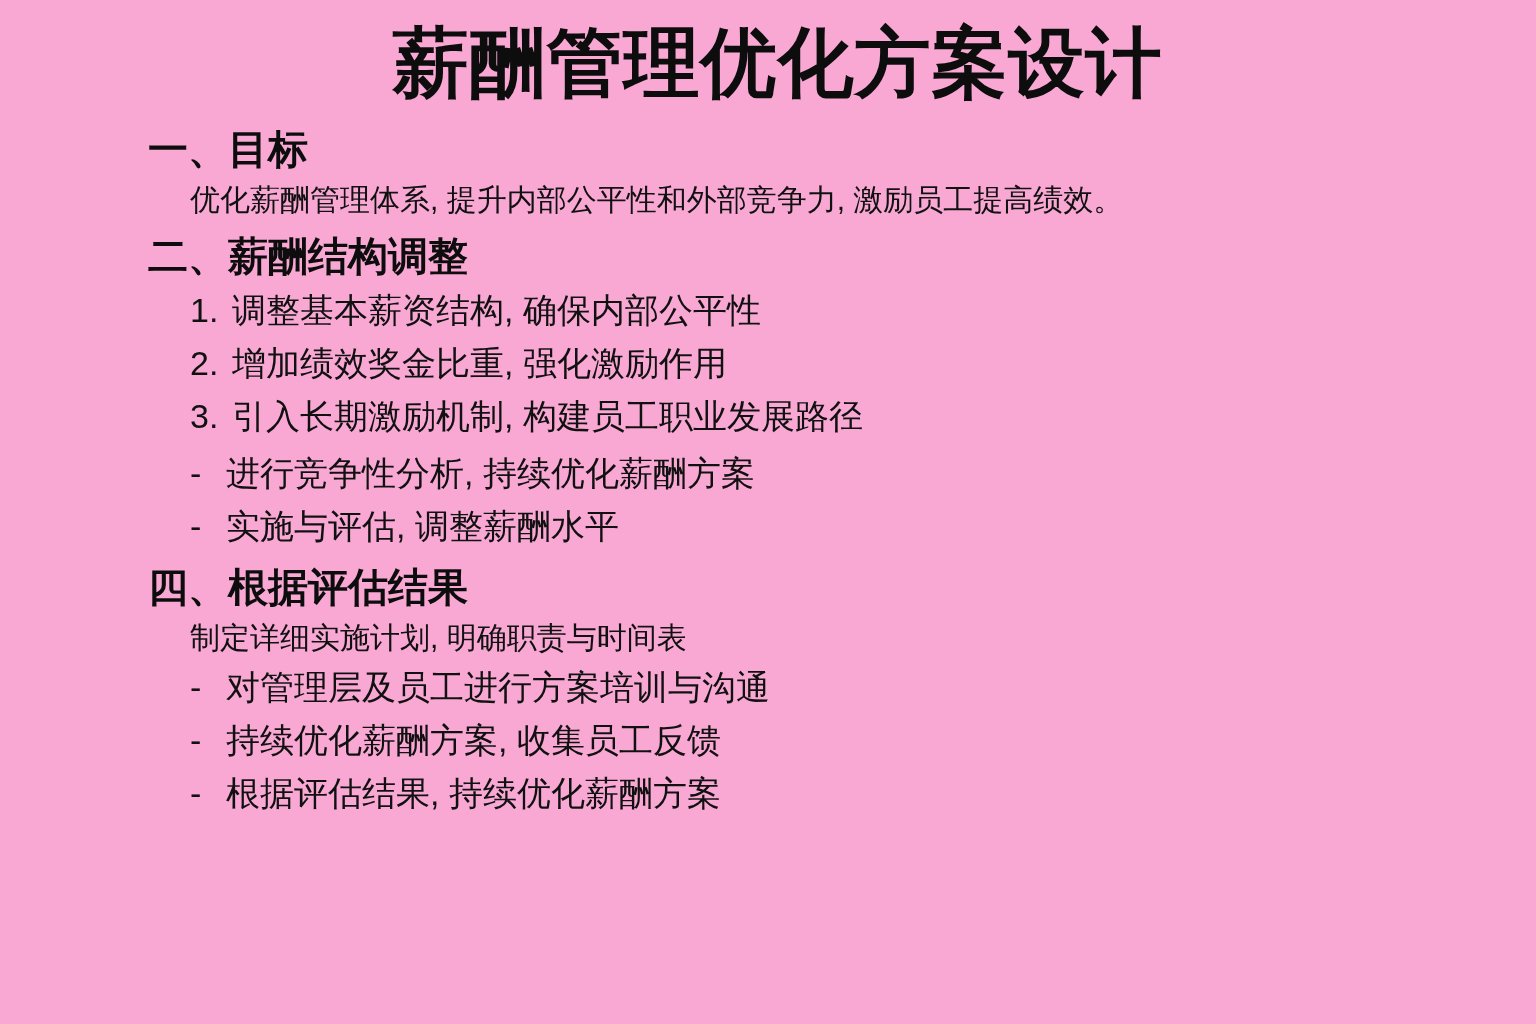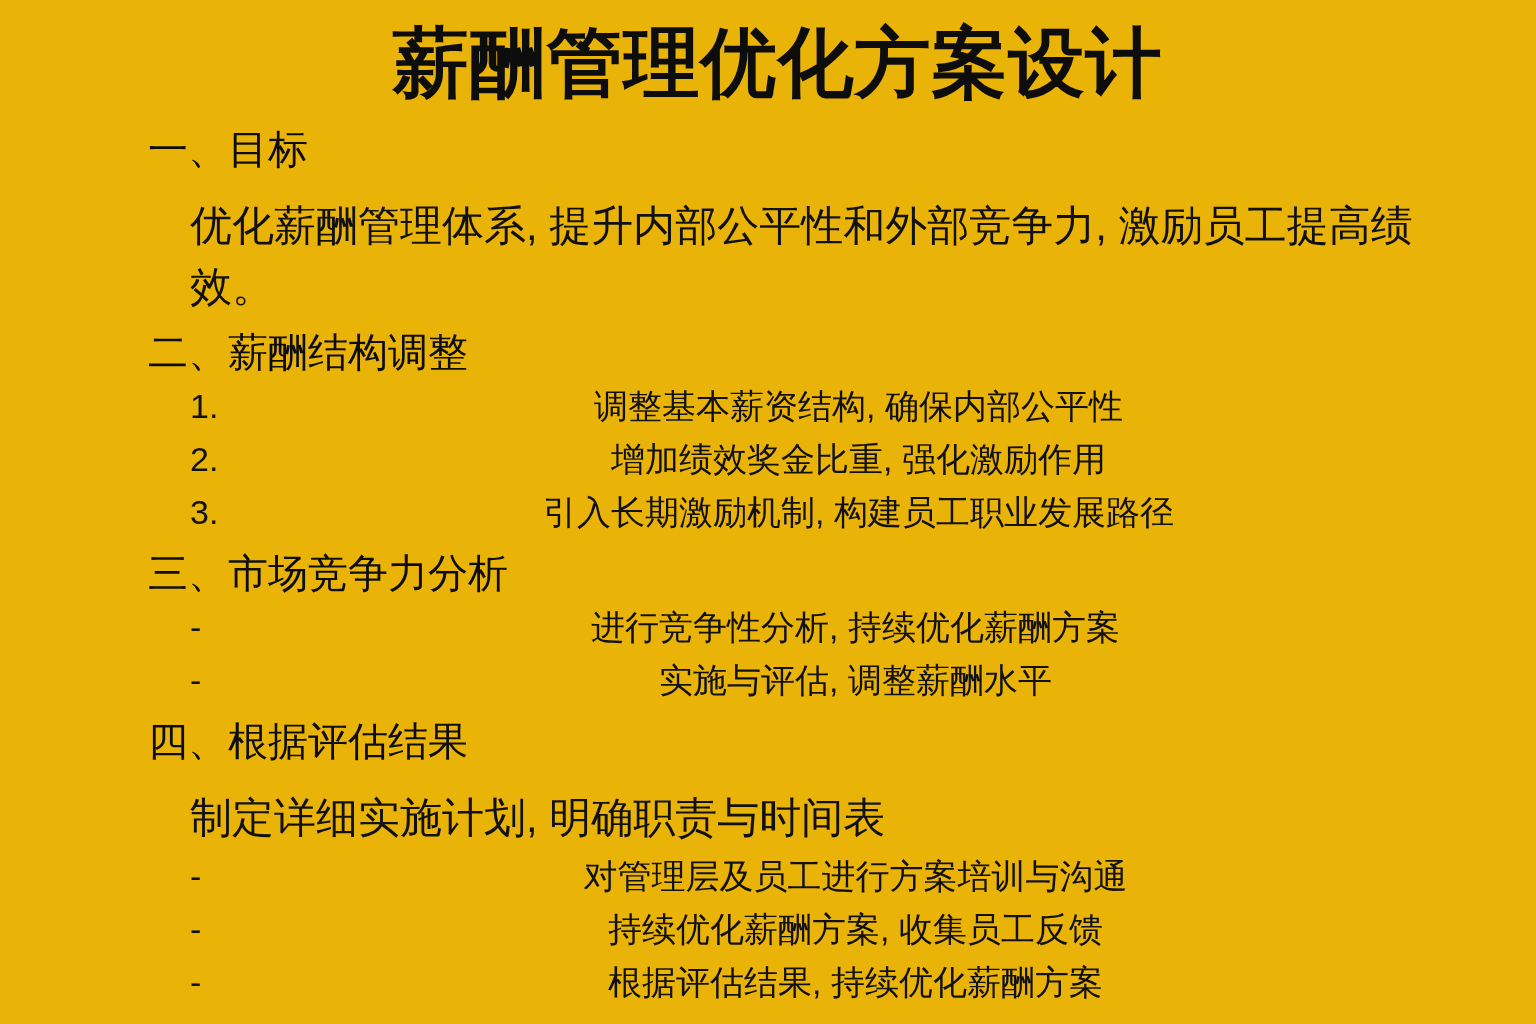--- a/index.html
+++ b/index.html
@@ -13,48 +13,48 @@
     font-family: "Liberation Sans", "DejaVu Sans", sans-serif;
     color: #111111;
     overflow: hidden;
   }
   .page {
     position: relative;
     width: 1536px;
     height: 1024px;
     box-sizing: border-box;
     padding: 18px 51px 0 70px;
-    background: #eab308;
+    background: #f9a8d4;
   }
   .doc-title {
     text-align: center;
     font-size: 76px;
     font-weight: 700;
     letter-spacing: 1px;
     line-height: 1.18;
     margin: 0 0 14px 0;
     color: #0d0d0d;
   }
   .section {
     margin: 0 0 6px 0;
   }
   .section-heading {
     font-size: 40px;
-    font-weight: 400;
+    font-weight: 700;
     line-height: 1.35;
     margin: 8px 0 2px 78px;
     color: #0d0d0d;
   }
   .section-body {
     margin: 0;
   }
   .para {
-    font-size: 42px;
+    font-size: 30px;
     line-height: 1.45;
-    margin: 20px 0 2px 120px;
+    margin: 2px 0 2px 120px;
     color: #111111;
   }
   .list {
     list-style: none;
     margin: 0;
     padding: 0;
   }
   .list-item {
     font-size: 34px;
     line-height: 1.5;
@@ -66,21 +66,20 @@
   .marker {
     display: inline-block;
     min-width: 42px;
     flex: 0 0 auto;
   }
   .marker.dash {
     min-width: 36px;
   }
   .item-text {
     flex: 1 1 auto;
-    text-align: center;
   }
 </style>
 </head>
 <body>
 
 <div class="page">
 
   <h1 class="doc-title">薪酬管理优化方案设计</h1>
 
   <div class="section">
@@ -104,21 +103,20 @@
         </li>
         <li class="list-item">
           <span class="marker">3.</span>
           <span class="item-text">引入长期激励机制, 构建员工职业发展路径</span>
         </li>
       </ul>
     </div>
   </div>
 
   <div class="section">
-    <div class="section-heading">三、市场竞争力分析</div>
     <div class="section-body">
       <ul class="list">
         <li class="list-item">
           <span class="marker dash">-</span>
           <span class="item-text">进行竞争性分析, 持续优化薪酬方案</span>
         </li>
         <li class="list-item">
           <span class="marker dash">-</span>
           <span class="item-text">实施与评估, 调整薪酬水平</span>
         </li>

